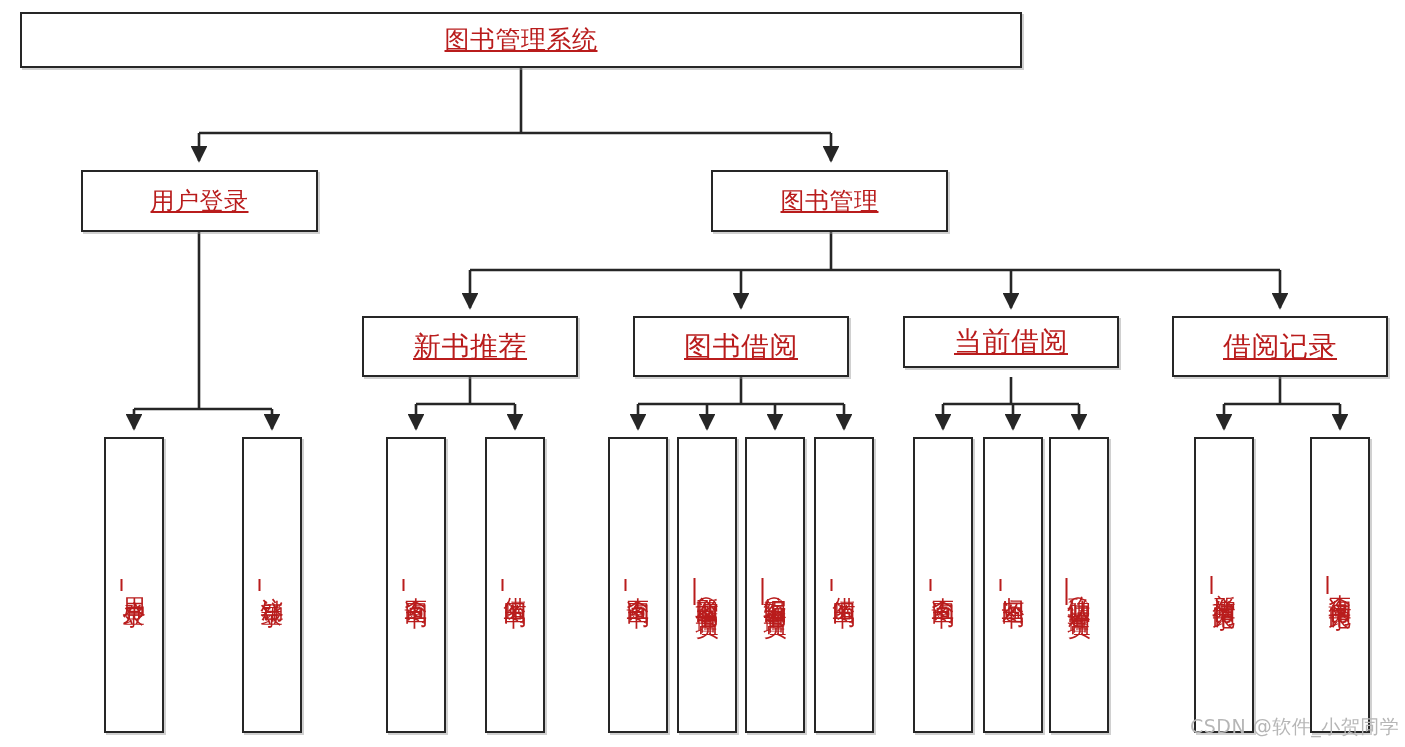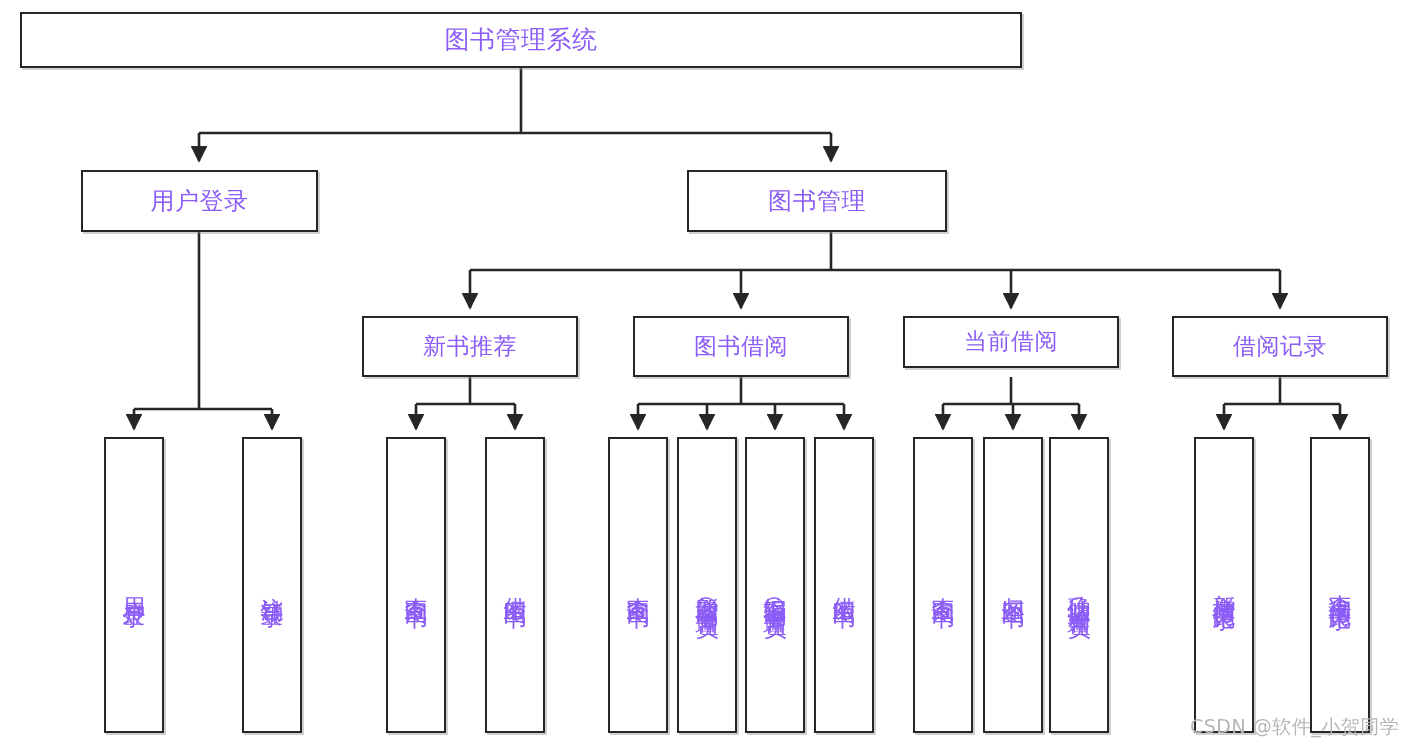--- a/index.html
+++ b/index.html
@@ -32,29 +32,30 @@
     box-sizing: border-box;
     background: #ffffff;
     border: 2.5px solid #262626;
     box-shadow: 2px 2px 0 rgba(150,150,150,0.45);
     display: flex;
     align-items: center;
     justify-content: center;
     z-index: 2;
   }
   .node-label {
-    color: #8b5cf6;
+    color: #b91c1c;
     text-align: center;
     letter-spacing: 0.5px;
     line-height: 1.12;
     white-space: nowrap;
+    text-decoration: underline;
   }
   .node.root .node-label { font-size: 25px; }
   .node.level2 .node-label { font-size: 24px; }
-  .node.level3 .node-label { font-size: 23px; }
+  .node.level3 .node-label { font-size: 28px; }
 
   .node.leaf {
     align-items: flex-start;
     justify-content: center;
     padding-top: 0;
   }
   .node.leaf .node-label {
     writing-mode: vertical-rl;
     text-orientation: upright;
     font-size: 23px;
@@ -134,21 +135,21 @@
     </g>
   </svg>
 
   <div class="node root" style="left: 20px; top: 12px; width: 1002px; height: 56px;">
     <span class="node-label">图书管理系统</span>
   </div>
 
   <div class="node level2" style="left: 81px; top: 170px; width: 237px; height: 62px;">
     <span class="node-label">用户登录</span>
   </div>
-  <div class="node level2" style="left: 687px; top: 170px; width: 260px; height: 62px;">
+  <div class="node level2" style="left: 711px; top: 170px; width: 237px; height: 62px;">
     <span class="node-label">图书管理</span>
   </div>
 
   <div class="node level3" style="left: 362px; top: 316px; width: 216px; height: 61px;">
     <span class="node-label">新书推荐</span>
   </div>
   <div class="node level3" style="left: 633px; top: 316px; width: 216px; height: 61px; align-items: center;">
     <span class="node-label">图书借阅</span>
   </div>
   <div class="node level3" style="left: 903px; top: 316px; width: 216px; height: 52px;">

